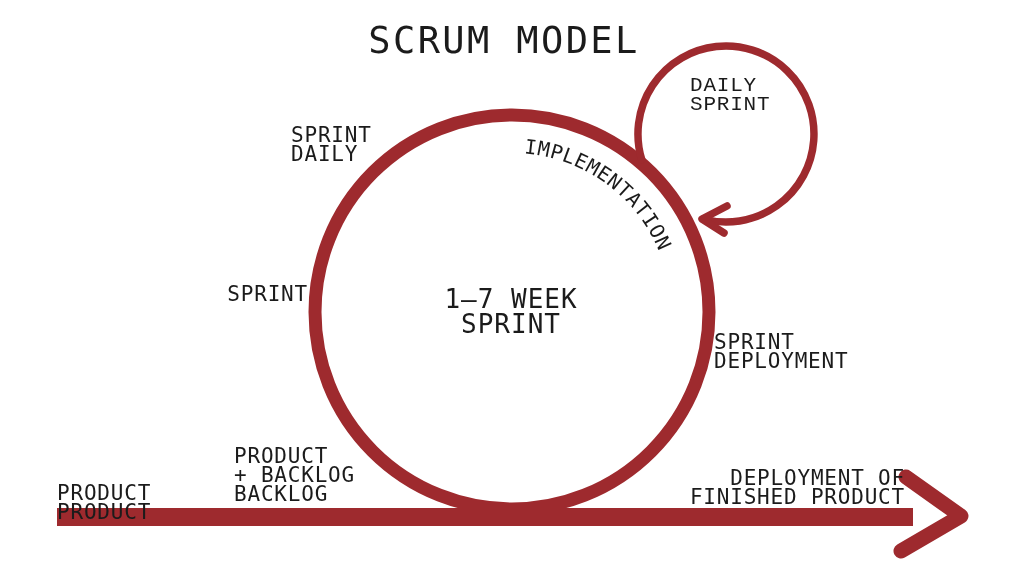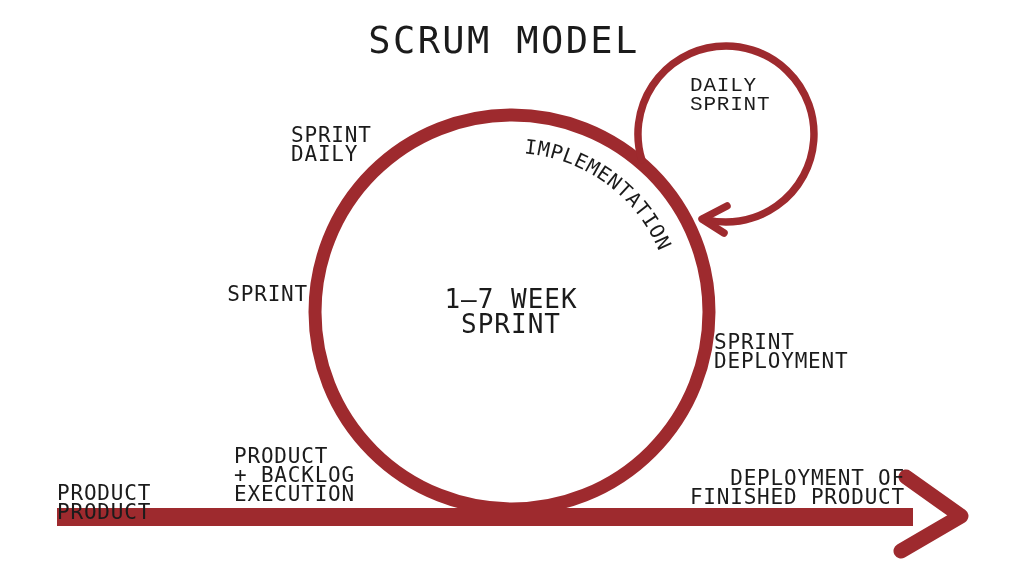--- a/index.html
+++ b/index.html
@@ -109,21 +109,21 @@
   </div>
 
   <div class="label lbl-product-backlog">
     <div>PRODUCT</div>
     <div>PRODUCT</div>
   </div>
 
   <div class="label lbl-design-planning">
     <div>PRODUCT</div>
     <div>+ BACKLOG</div>
-    <div>EXECUTION</div>
+    <div>BACKLOG</div>
   </div>
 
   <div class="label lbl-deployment align-right">
     <div>DEPLOYMENT OF</div>
     <div>FINISHED PRODUCT</div>
   </div>
 
 </div>
 
 </body></html>

